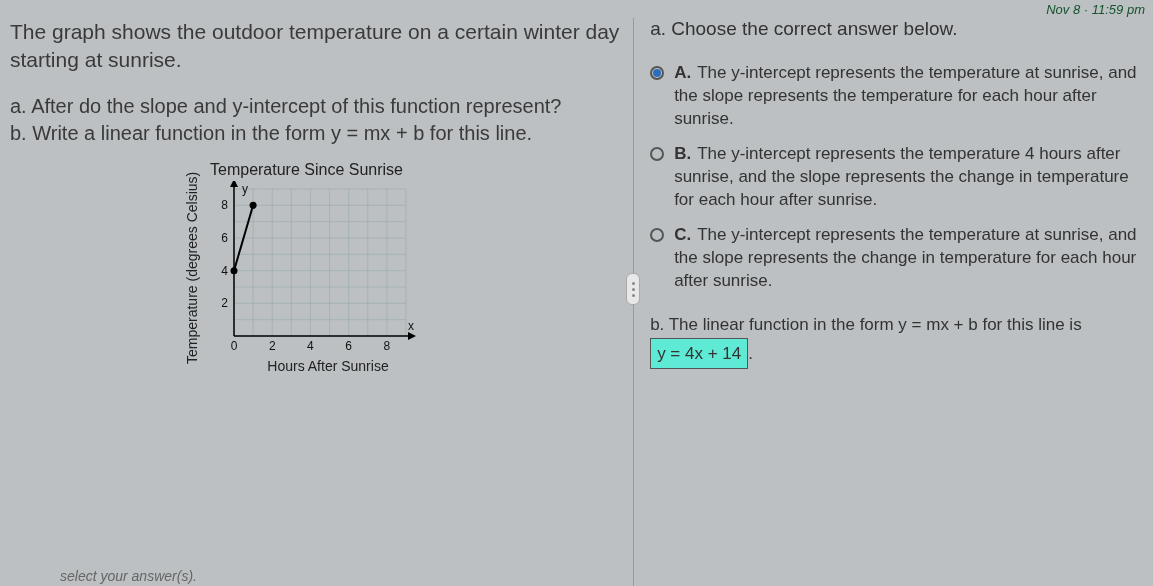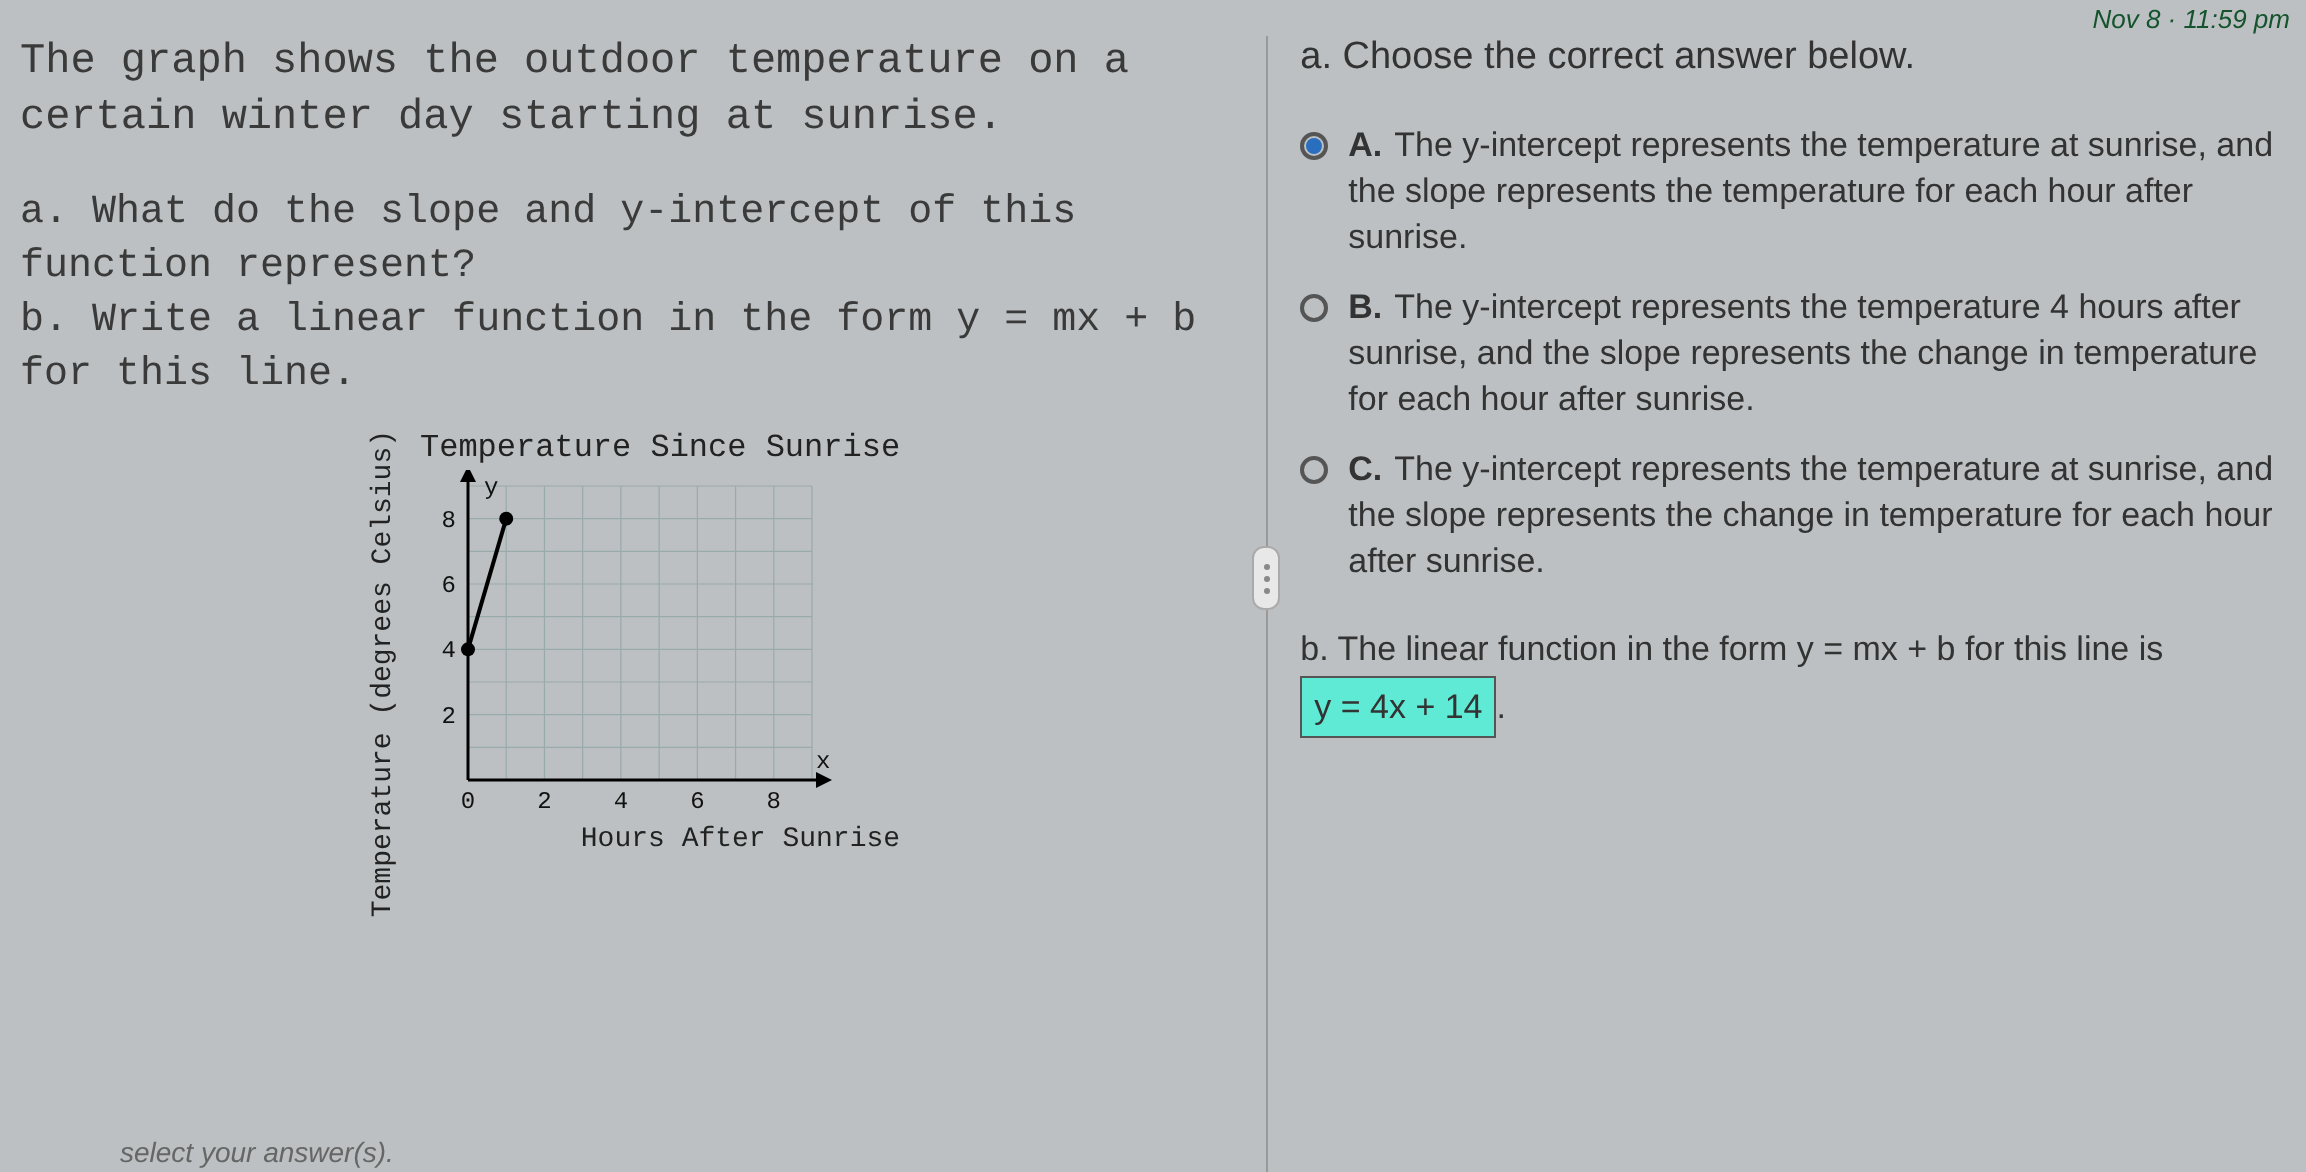--- a/index.html
+++ b/index.html
@@ -21,21 +21,20 @@
 }
 .page {
   display: flex;
   width: 100%;
   height: 100%;
   padding: 18px 10px 0 10px;
 }
 .left-col {
   flex: 0 0 55%;
   padding-right: 12px;
-  font-family: Liberation Mono, monospace;
 }
 .right-col {
   flex: 0 0 45%;
   border-left: 1px solid #999;
   padding-left: 16px;
   position: relative;
 }
 .problem-intro {
   font-size: 21px;
   color: #3a3a3a;
@@ -67,21 +66,21 @@
   font-size: 14px;
   color: #222;
   padding: 0 4px;
   text-align: center;
 }
 .plot-area { position: relative; }
 svg.grid { display: block; }
 .xlabel {
   font-size: 14px;
   color: #222;
-  text-align: right;
+  text-align: center;
   margin-left: 28px;
   margin-top: 2px;
 }
 .right-title {
   font-size: 19px;
   color: #333;
   margin-bottom: 22px;
 }
 .choice {
   display: flex;
@@ -154,21 +153,21 @@
 
 <div class="timestamp">Nov 8 · 11:59 pm</div>
 
 <div class="page">
 
   <div class="left-col">
     <p class="problem-intro">The graph shows the outdoor temperature on a certain winter day starting at sunrise.</p>
 
     <p class="sub-a">
       <span>a.</span>
-      <span>What do the slope and y-intercept of this function represent?</span>
+      <span>After do the slope and y-intercept of this function represent?</span>
     </p>
     <p class="sub-b">
       <span>b.</span>
       <span>Write a linear function in the form y = mx + b for this line.</span>
     </p>
 
     <div class="chart-wrap">
       <div class="chart-box">
         <div class="ylabel">Temperature (degrees Celsius)</div>
         <div>

